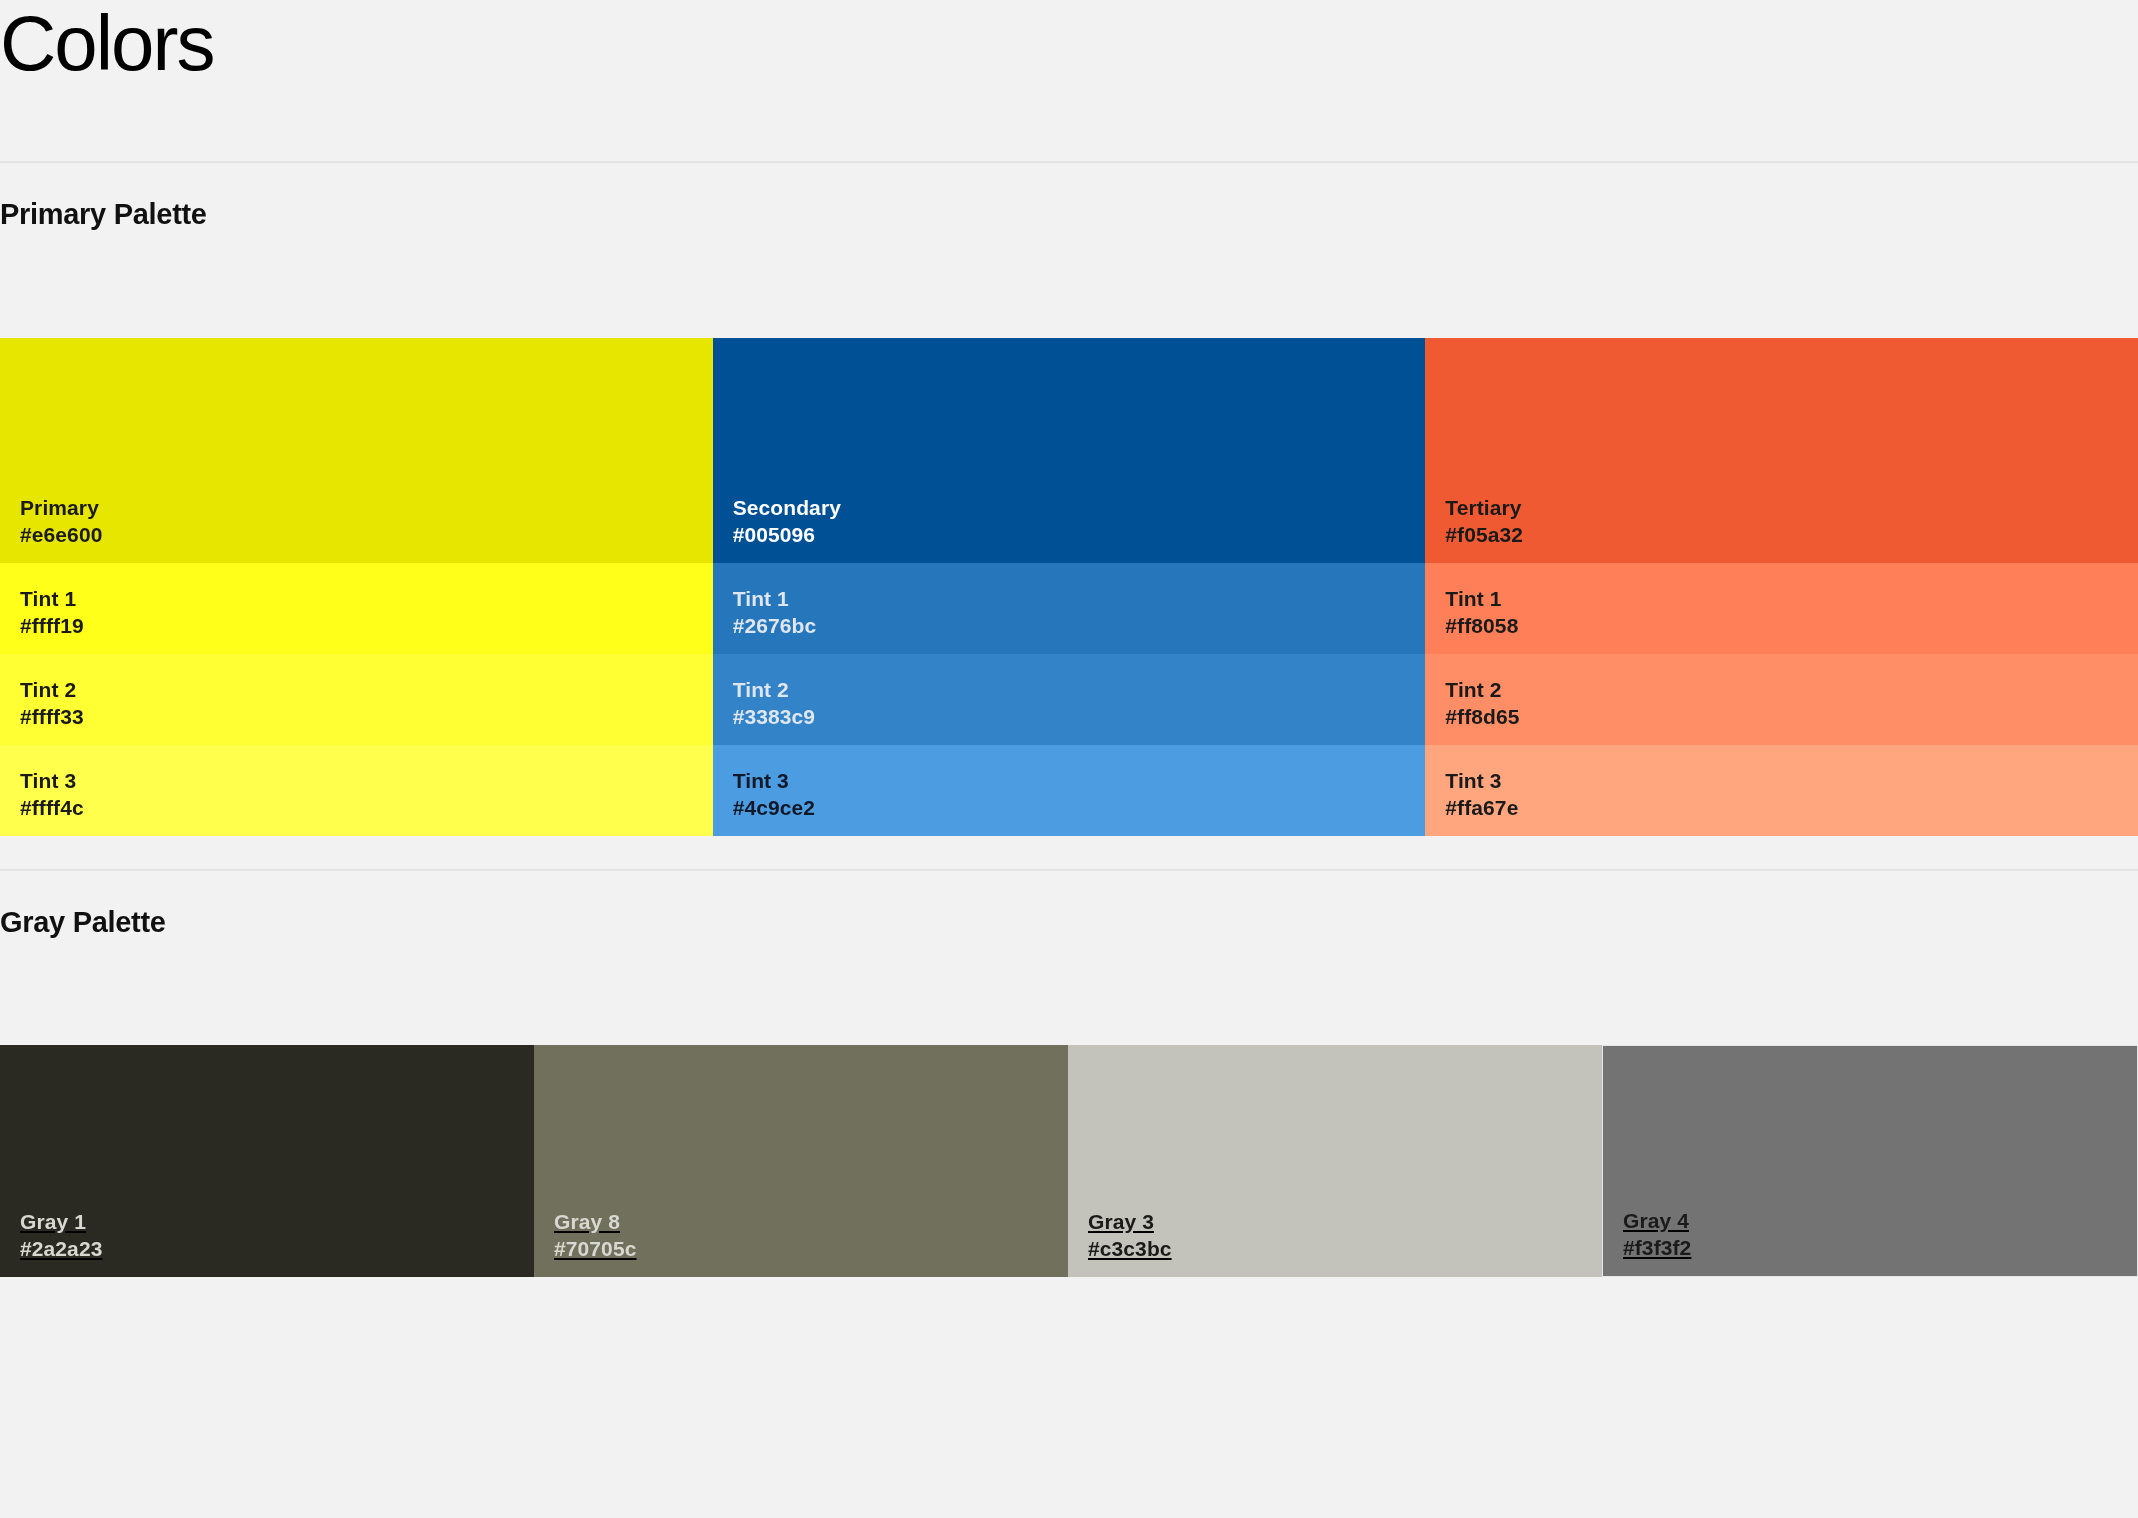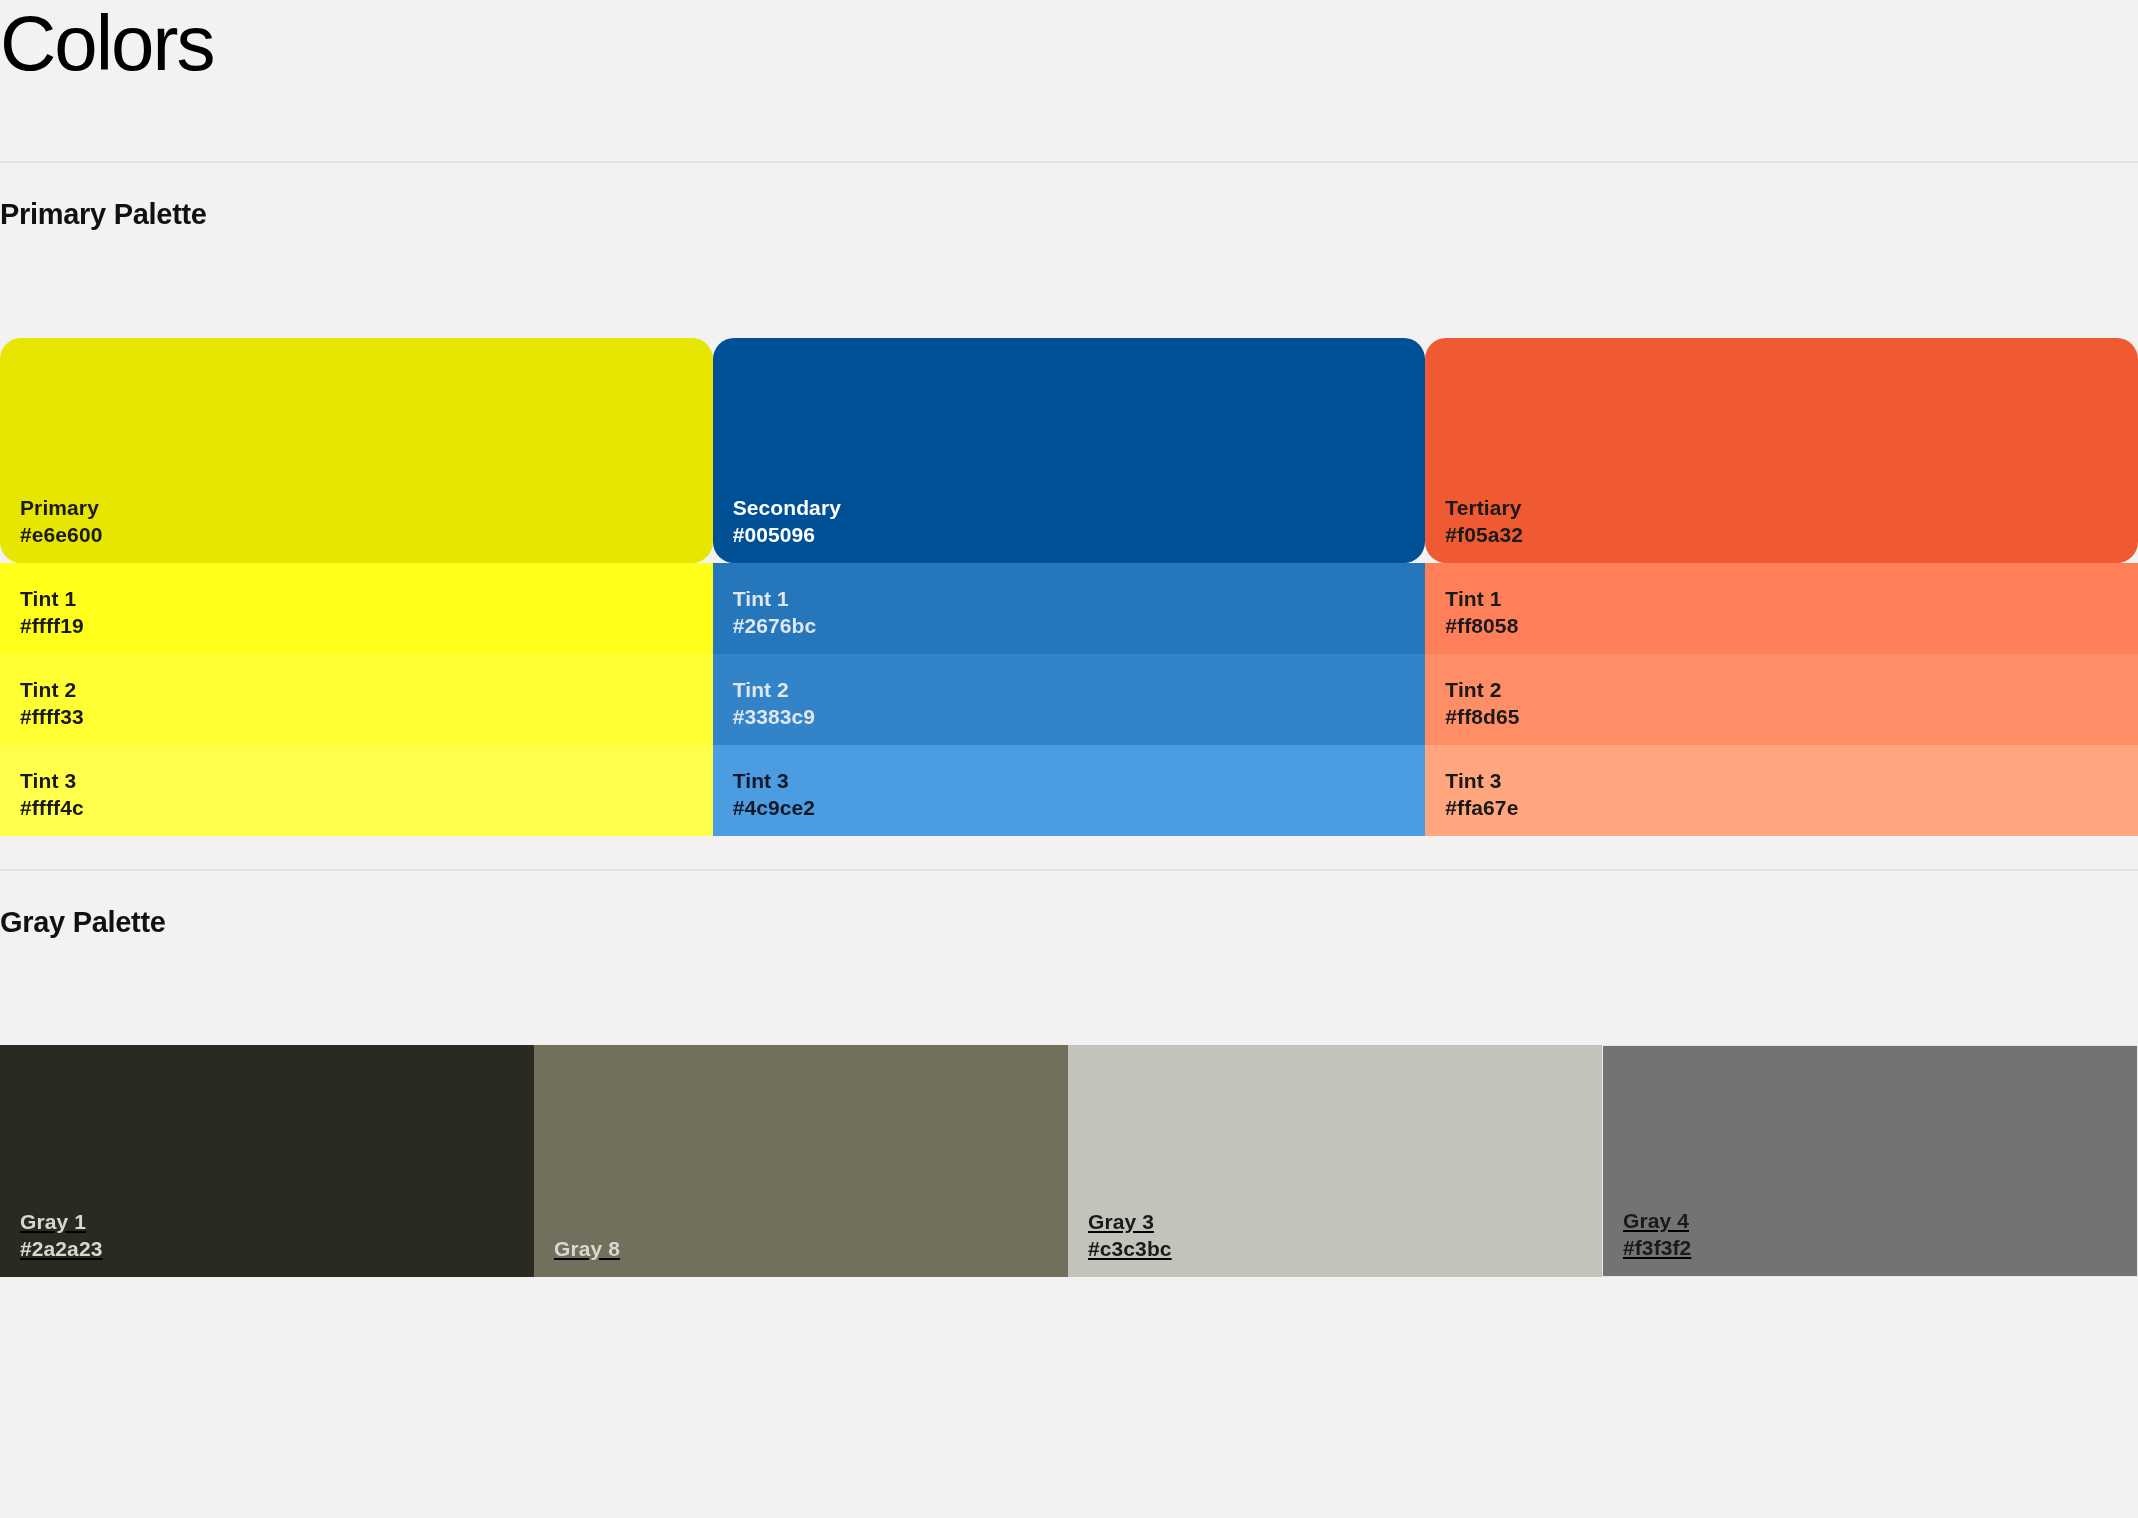--- a/index.html
+++ b/index.html
@@ -59,21 +59,21 @@
   }
 
   .swatch {
     position: relative;
     display: flex;
     flex-direction: column;
     justify-content: flex-end;
     padding: 0 20px 14px 20px;
   }
 
-  .swatch.base  { height: 225px; border-radius: 21px; }
+  .swatch.base  { height: 225px; }
   .swatch.tint  { height: 91px; }
 
   .swatch-name,
   .swatch-hex {
     font-size: 21px;
     font-weight: 700;
     line-height: 1.32;
     letter-spacing: 0.1px;
     white-space: nowrap;
   }
@@ -194,20 +194,21 @@
 
   <div class="sp-head2-grid2"></div>
 
   <div class="gray-grid">
     <div class="gray-swatch" style="background: rgb(42, 42, 35); color: rgb(216, 216, 210);">
       <span class="swatch-name">Gray 1</span>
       <span class="swatch-hex">#2a2a23</span>
     </div>
     <div class="gray-swatch" style="background: rgb(112, 112, 92); color: rgb(216, 216, 210);">
       <span class="swatch-name">Gray 8</span>
+      <span class="swatch-hex">#70705c</span>
     </div>
     <div class="gray-swatch" style="background: rgb(195, 195, 188); color: rgb(26, 26, 26);">
       <span class="swatch-name">Gray 3</span>
       <span class="swatch-hex">#c3c3bc</span>
     </div>
     <div class="gray-swatch bordered" style="background: #737373; color: rgb(26, 26, 26);">
       <span class="swatch-name">Gray 4</span>
       <span class="swatch-hex">#f3f3f2</span>
     </div>
   </div>

